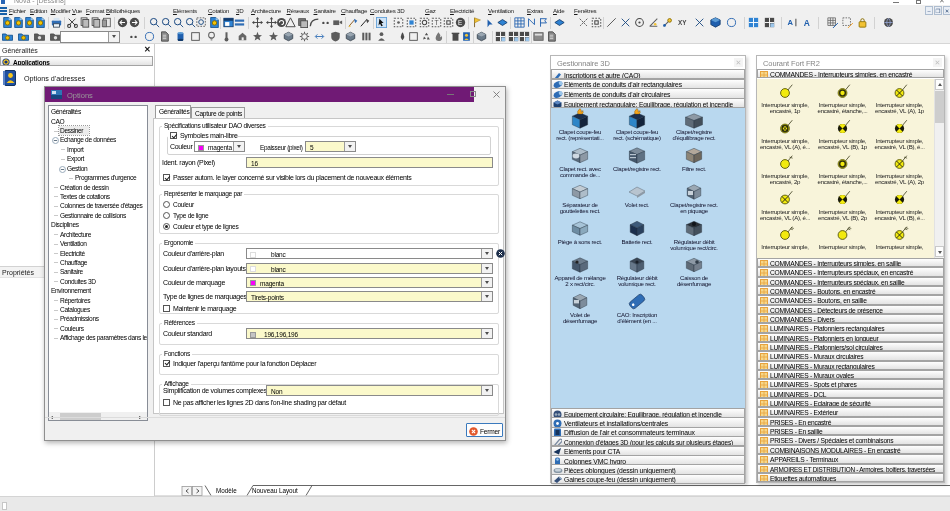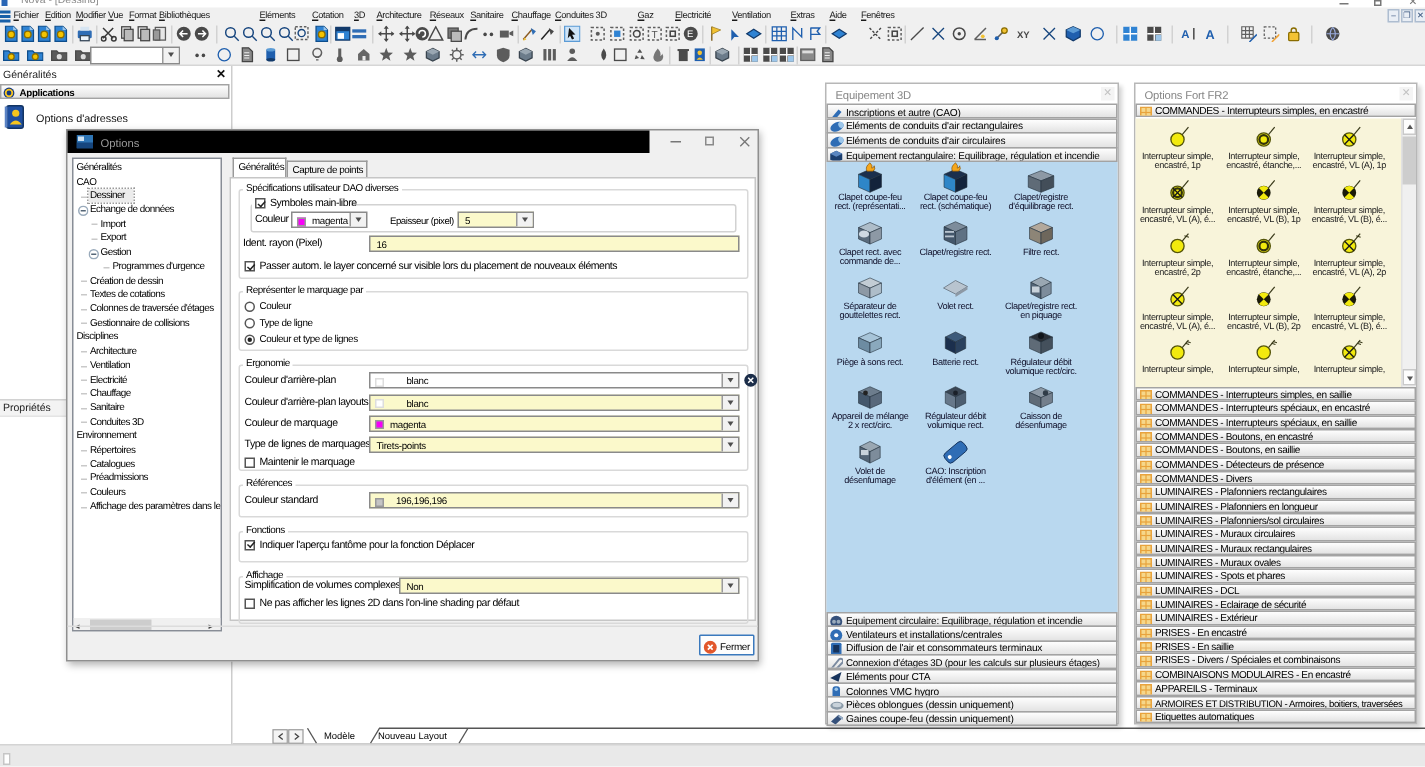--- a/index.html
+++ b/index.html
@@ -487,21 +487,21 @@
 <div class="sep2" style="left:531px"></div>
 <svg class="a" style="left:533px;top:31px" width="11" height="11" viewBox="0 0 13 13">
     <rect x="1" y="2" width="11" height="9" fill="#8a8a8a" stroke="#5f5f5f"></rect>
     <rect x="2.2" y="3.2" width="8.6" height="2.2" fill="#ddd"></rect>
   </svg>
 <svg class="a" style="left:546px;top:31px" width="11" height="11" viewBox="0 0 13 13">
     <path d="M3 1h5l3 3v8H3z" fill="#888" stroke="#444"></path>
     <path d="M4.5 5h4M4.5 7h4M4.5 9h4" stroke="#eee" stroke-width=".8"></path>
   </svg>
 <div class="a" style="left:550px;top:55px;width:196px;height:428px;background:#fff;border:1px solid #b7b7b7;box-shadow:2px 2px 3px rgba(0,0,0,0.18)">
-<div class="ti" style="left:6px;top:3px">Equipement 3D</div>
+<div class="ti" style="left:6px;top:3px">Gestionnaire 3D</div>
 <div class="a" style="left:183px;top:2px;width:9px;height:9px;background:#f4f4f4;color:#c2c2c2;font-size:7px;text-align:center;line-height:9px">✕</div>
 <div class="bar" style="left:0px;top:13px;width:194px;height:10.2px">
       <span style="font-size:6.8px">Inscriptions et autre (CAO)</span>
       <svg class="a" style="left:1px;top:0.5px" width="9" height="9">
         <path d="M1 8 L6 2 l2 1.6 L3.5 9z" fill="#2f6db5"></path>
         <path d="M1 8.8l2-.3-1.4-1.2z" fill="#f2c233"></path>
       </svg>
     </div>
 <div class="bar" style="left:0px;top:22.7px;width:194px;height:10.2px">
       <span style="font-size:6.8px">Eléments de conduits d'air rectangulaires</span>
@@ -668,21 +668,21 @@
     </div>
 <div class="bar" style="left:0px;top:417.79999999999984px;width:194px;height:10.2px">
       <span style="font-size:6.8px">Gaines coupe-feu (dessin uniquement)</span>
       <svg class="a" style="left:1px;top:0.5px" width="10" height="9">
         <path d="M1 6 L6 1.5 9 3.5 4 8z" fill="#35507a"></path>
         <path d="M6 1.5 9 3.5 9 5 6 3z" fill="#9ab0c8"></path>
       </svg>
     </div>
 </div>
 <div class="a" style="left:756px;top:55px;width:189px;height:428px;background:#fff;border:1px solid #b7b7b7;box-shadow:2px 2px 3px rgba(0,0,0,0.18)">
-<div class="ti" style="left:6px;top:3px">Options Fort FR2</div>
+<div class="ti" style="left:6px;top:3px">Courant Fort FR2</div>
 <div class="a" style="left:176px;top:2px;width:9px;height:9px;background:#f4f4f4;color:#c2c2c2;font-size:7px;text-align:center;line-height:9px">✕</div>
 <div class="bar" style="left:0px;top:13px;width:187px;height:9.4px">
       <span style="top:1px;font-size:6.8px;letter-spacing:-0.25px">COMMANDES - Interrupteurs simples, en encastré</span>
       <svg class="a" style="left:2px;top:1px" width="8" height="8">
         <rect width="8" height="8" fill="#e8a33d"></rect>
         <rect x="1" y="1" width="2.6" height="2.6" fill="#f6d78a"></rect>
         <rect x="4.4" y="1" width="2.6" height="2.6" fill="#f6d78a"></rect>
         <rect x="1" y="4.4" width="2.6" height="2.6" fill="#f6d78a"></rect>
         <rect x="4.4" y="4.4" width="2.6" height="2.6" fill="#f6d78a"></rect>
       </svg>
@@ -1012,21 +1012,21 @@
       <svg class="a" style="left:2px;top:1px" width="8" height="8">
         <rect width="8" height="8" fill="#e8a33d"></rect>
         <rect x="1" y="1" width="2.6" height="2.6" fill="#f6d78a"></rect>
         <rect x="4.4" y="1" width="2.6" height="2.6" fill="#f6d78a"></rect>
         <rect x="1" y="4.4" width="2.6" height="2.6" fill="#f6d78a"></rect>
         <rect x="4.4" y="4.4" width="2.6" height="2.6" fill="#f6d78a"></rect>
       </svg>
     </div>
 </div>
 <div class="a" style="left:44px;top:86px;width:462px;height:355px;background:#f0f0f0;border:1px solid #8f8f8f;box-shadow:1px 2px 5px rgba(0,0,0,0.3);z-index:50">
-<div class="a" style="left:0;top:0;width:388px;height:15px;background:#000000">
+<div class="a" style="left:0;top:0;width:429px;height:15px;background:#701a75">
 <svg class="a" style="left:6px;top:3px" width="11" height="9">
         <rect width="11" height="9" fill="#2e75b5"></rect>
         <rect y="5" width="11" height="4" fill="#16467e"></rect>
         <rect x="1" y="1" width="4" height="3" fill="#cfe2f3"></rect>
       </svg>
 <div class="a" style="left:22px;top:3.5px;font-size:7.5px;color:#9a9a9a">Options</div>
 <div class="a" style="left:402px;top:7px;width:7px;height:1px;background:#777"></div>
 <div class="a" style="left:425px;top:4px;width:6px;height:6px;border:1px solid #8a8a8a"></div>
 <svg class="a" style="left:448px;top:4px" width="7" height="7">
         <path d="M0.5 0.5 L6.5 6.5 M6.5 0.5 L0.5 6.5" stroke="#777" stroke-width="0.9"></path>

